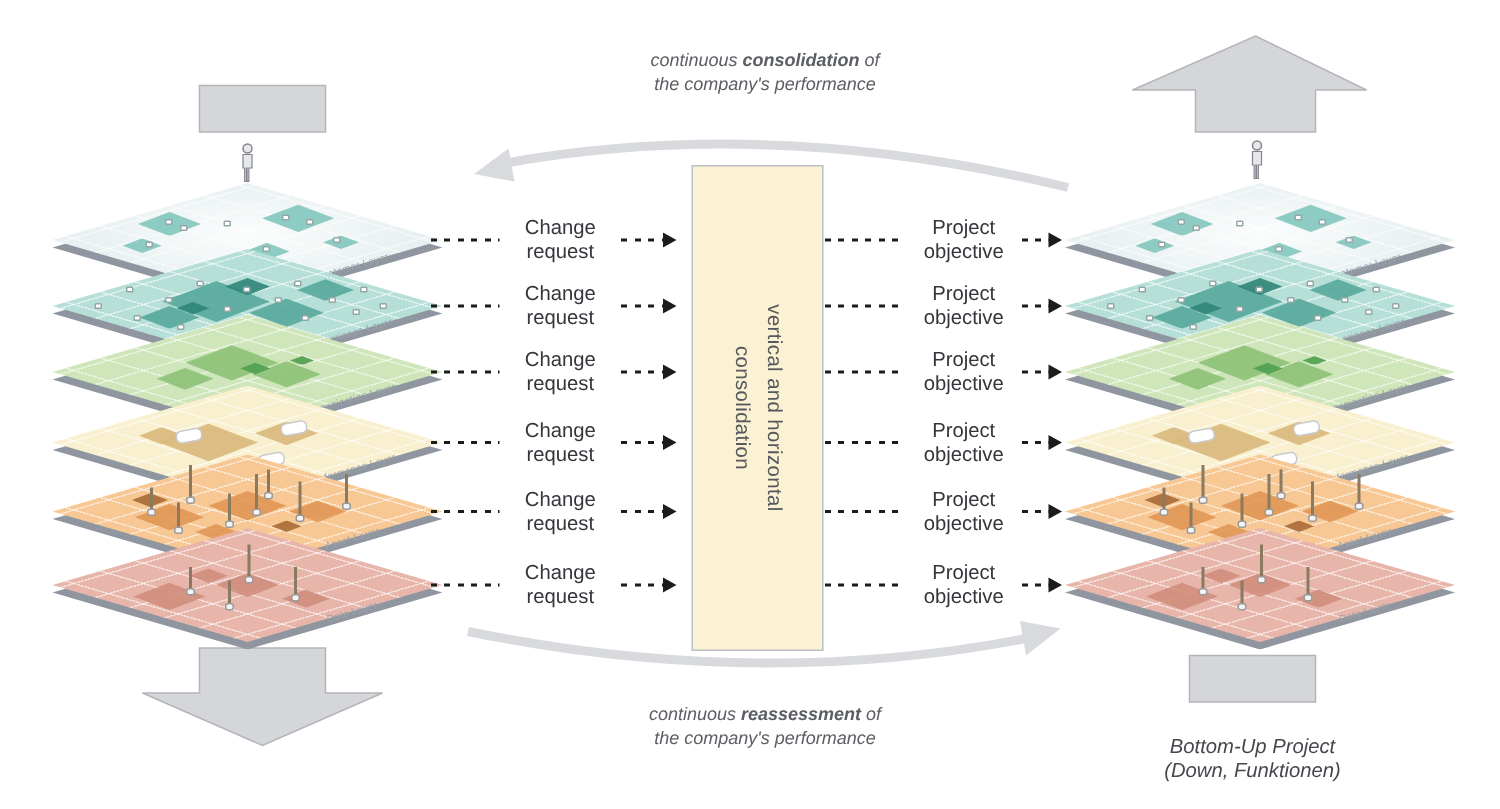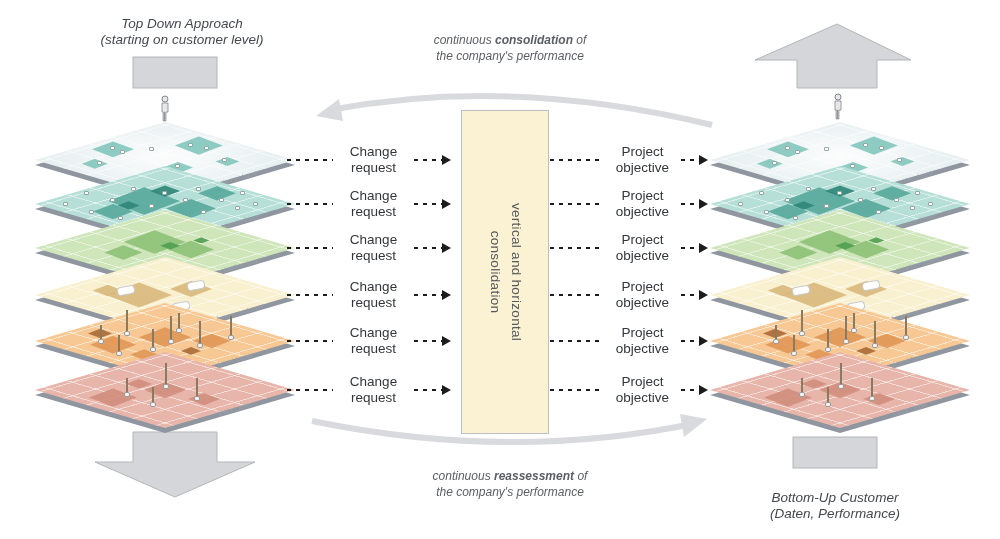--- a/index.html
+++ b/index.html
@@ -78,28 +78,24 @@
     <rect x="133" y="57" width="84" height="31" style="fill:var(--block-arrow);stroke:var(--block-arrow-border)"></rect>
     <polygon points="133,432 217,432 217,462 255,462 175,497 95,462 133,462" style="fill:var(--block-arrow);stroke:var(--block-arrow-border)"></polygon>
     <polygon points="837,24 911,60 877,60 877,88 797,88 797,60 755,60" style="fill:var(--block-arrow);stroke:var(--block-arrow-border)"></polygon>
     <rect x="793" y="437" width="84" height="31" style="fill:var(--block-arrow);stroke:var(--block-arrow-border)"></rect>
     <path d="M 712 125 Q 512 76 330 110" fill="none" style="stroke:var(--arc)" stroke-width="6"></path>
     <polygon points="316,116 343,121 339,99" style="fill:var(--arc)"></polygon>
     <path d="M 312 421 Q 512 462 697 423" fill="none" style="stroke:var(--arc)" stroke-width="6"></path>
     <polygon points="707,419 684,437 680,414" style="fill:var(--arc)"></polygon>
   </svg>
 
-  <div class="corner-title" id="title-topleft">
-    <div>Top Down Approach</div>
-    <div>(starting on customer level)</div>
-  </div>
 
   <div class="corner-title" id="title-bottomright">
-    <div>Bottom-Up Customer</div>
-    <div>(Daten, Performance)</div>
+    <div>Bottom-Up Project</div>
+    <div>(Down, Funktionen)</div>
   </div>
 
   <div class="annotation" id="annotation-top">
     <div><span>continuous </span><b>consolidation</b><span> of</span></div>
     <div>the company's performance</div>
   </div>
 
   <div class="annotation" id="annotation-bottom">
     <div><span>continuous </span><b>reassessment</b><span> of</span></div>
     <div>the company's performance</div>

